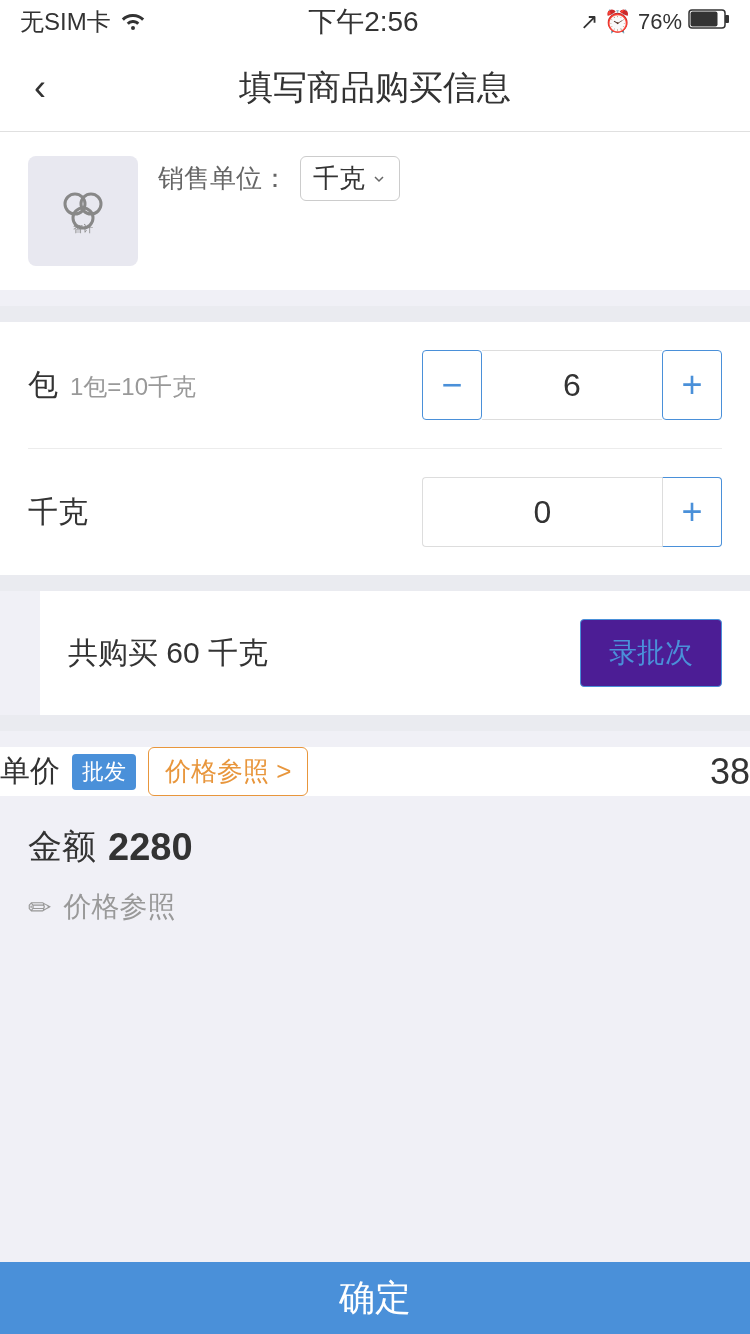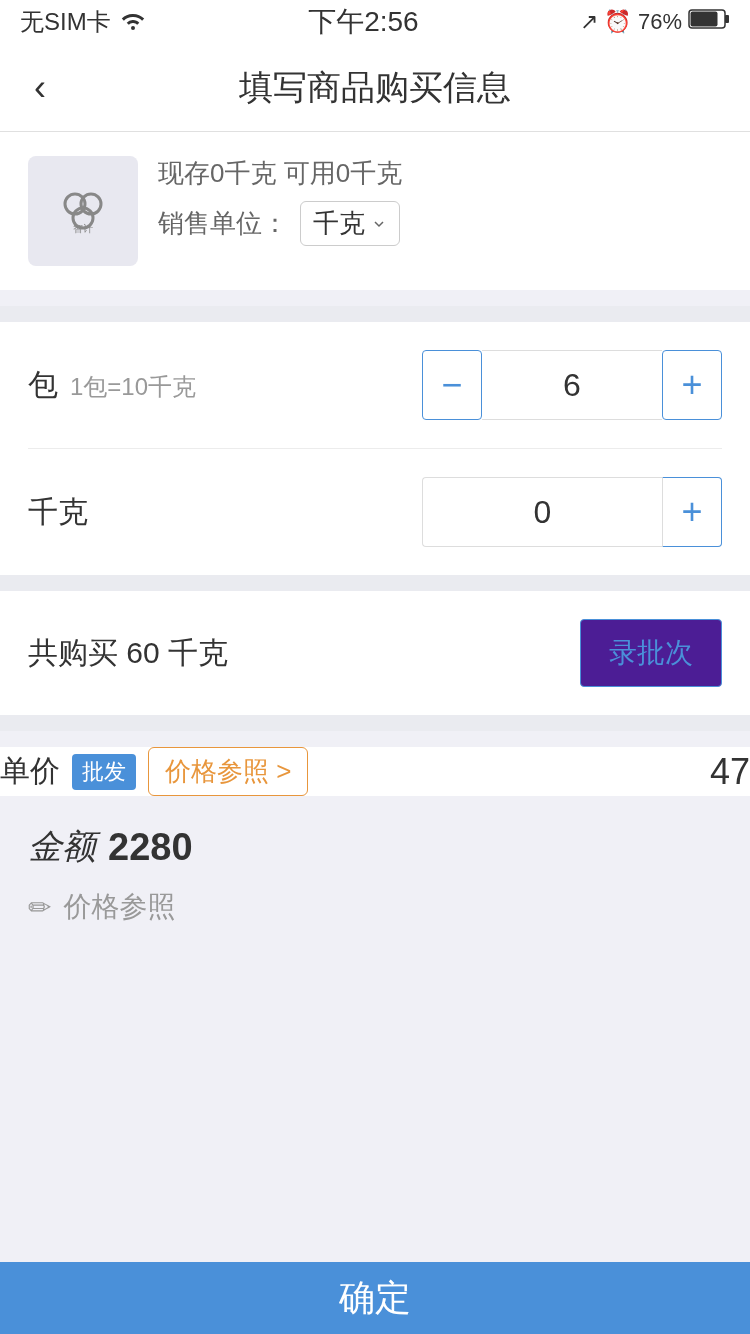--- a/index.html
+++ b/index.html
@@ -153,20 +153,21 @@
     }
 
     
     .summary-section {
       background: #fff;
       padding: 28px;
       display: flex;
       align-items: center;
       justify-content: space-between;
       margin-bottom: 0;
+      margin-left: 40px;
     }
     .summary-text { font-size: 30px; color: #333; }
     .record-btn {
       border: 1px solid #4a90d9;
       color: #4a90d9;
       font-size: 28px;
       padding: 14px 28px;
       border-radius: 4px;
       background: #4c1d95;
       cursor: pointer;
@@ -202,21 +203,21 @@
       cursor: pointer;
     }
     .price-value { font-size: 36px; color: #333; font-weight: 500; }
 
     
     .amount-section {
       background: #f0f0f6;
       padding: 28px;
     }
     .amount-row { display: flex; align-items: center; gap: 12px; font-size: 34px; color: #333; margin-bottom: 18px; }
-    .amount-label { font-weight: 400; font-style: italic; }
+    .amount-label { font-weight: 400; }
     .amount-value { font-weight: 600; font-size: 38px; }
     .remark-row { display: flex; align-items: center; gap: 12px; font-size: 28px; color: #999; cursor: pointer; }
 
     
     .confirm-btn {
       position: fixed;
       bottom: 0;
       left: 0;
       width: 750px;
       height: 72px;
@@ -266,21 +267,20 @@
 <div class="product-card">
   <div class="product-thumb">
     <svg width="60" height="50" viewBox="0 0 60 50">
       <circle cx="22" cy="18" r="10" fill="none" stroke="#888" stroke-width="3"></circle>
       <circle cx="38" cy="18" r="10" fill="none" stroke="#888" stroke-width="3"></circle>
       <circle cx="30" cy="32" r="10" fill="none" stroke="#888" stroke-width="3"></circle>
       <text x="30" y="46" text-anchor="middle" font-size="10" fill="#888">智计</text>
     </svg>
   </div>
   <div class="product-info">
-    <div class="product-stock">现存0千克   可用0千克</div>
     <div class="product-unit-row">
       <span>销售单位：</span>
       <div class="unit-select">
         <span>千克</span>
         <svg width="16" height="16" viewBox="0 0 16 16">
             <path d="M4 6l4 4 4-4" fill="none" stroke="#666" stroke-width="1.5"></path>
           </svg>
       </div>
     </div>
   </div>
@@ -324,21 +324,21 @@
 
 <div class="price-section">
   <div class="price-row">
     <div class="price-label-area">
       <span class="price-label">单价</span>
       <span class="badge-pifa">批发</span>
       <button class="price-ref-btn">
         <span>价格参照 &gt;</span>
       </button>
     </div>
-    <span class="price-value">47</span>
+    <span class="price-value">38</span>
   </div>
 </div>
 
 <div class="amount-section">
   <div class="amount-row">
     <span class="amount-label">金额</span>
     <span class="amount-value">2280</span>
   </div>
   <div class="remark-row">
     <span>✏</span>

